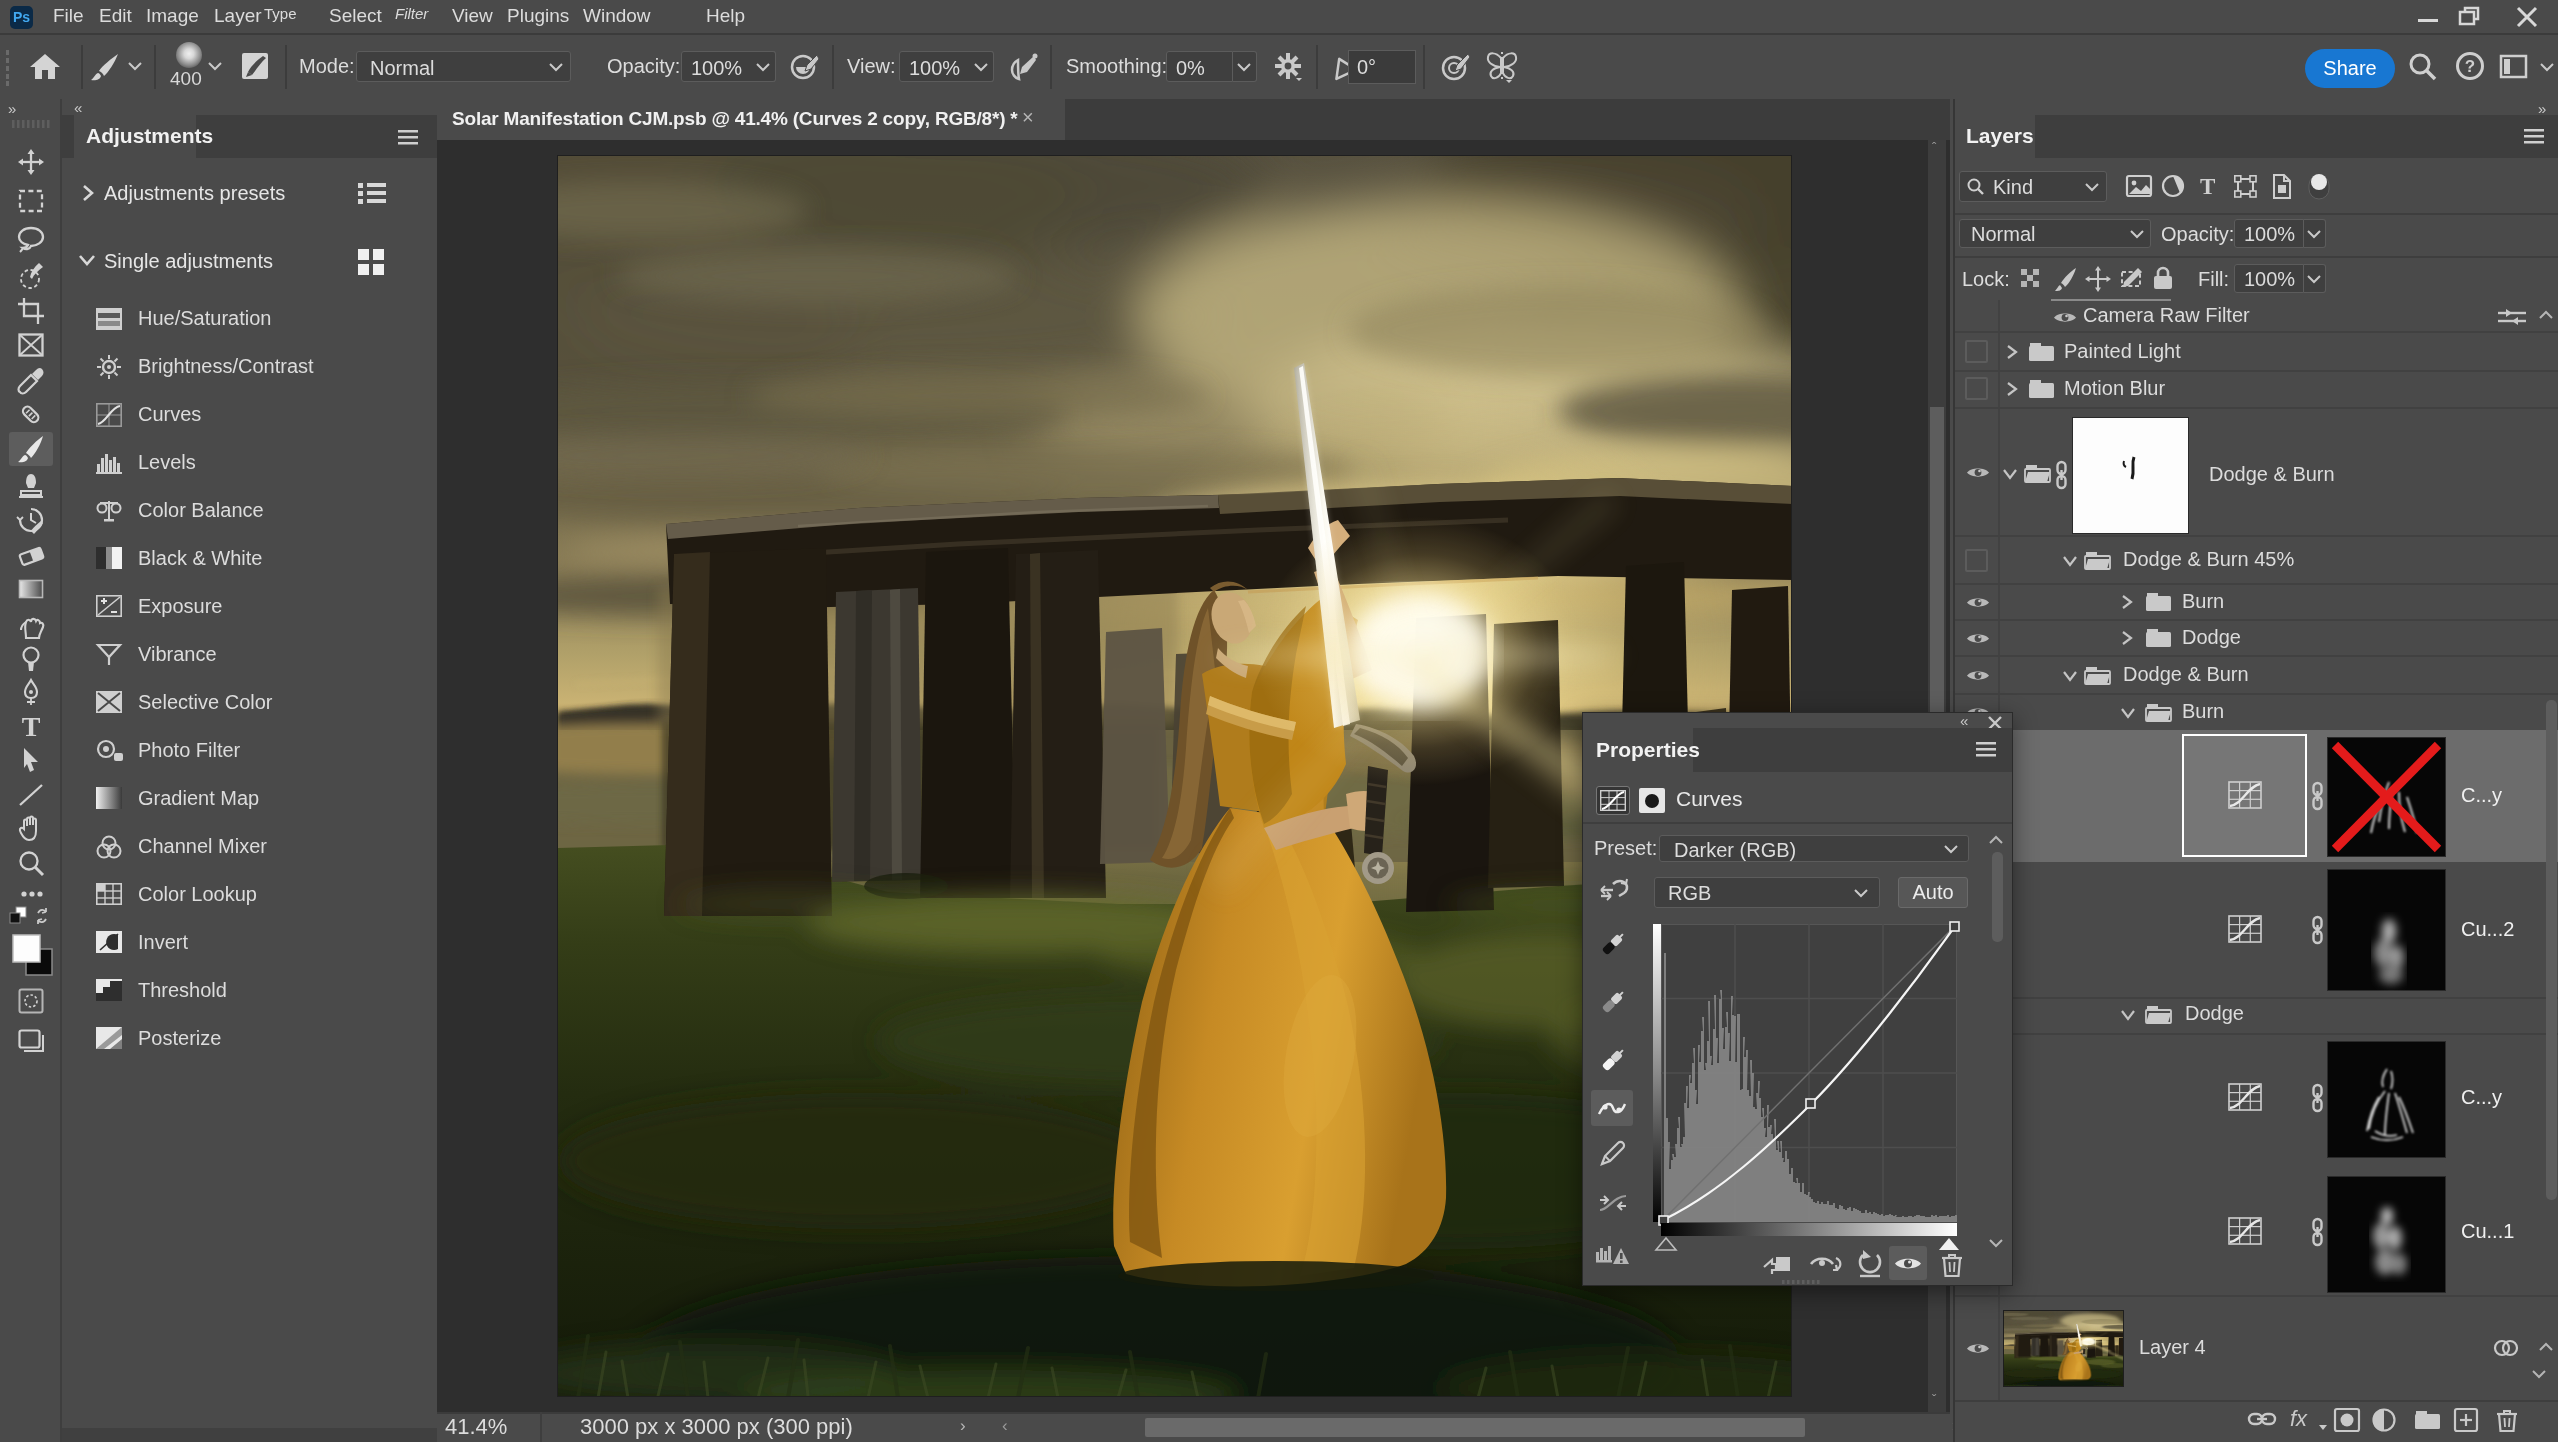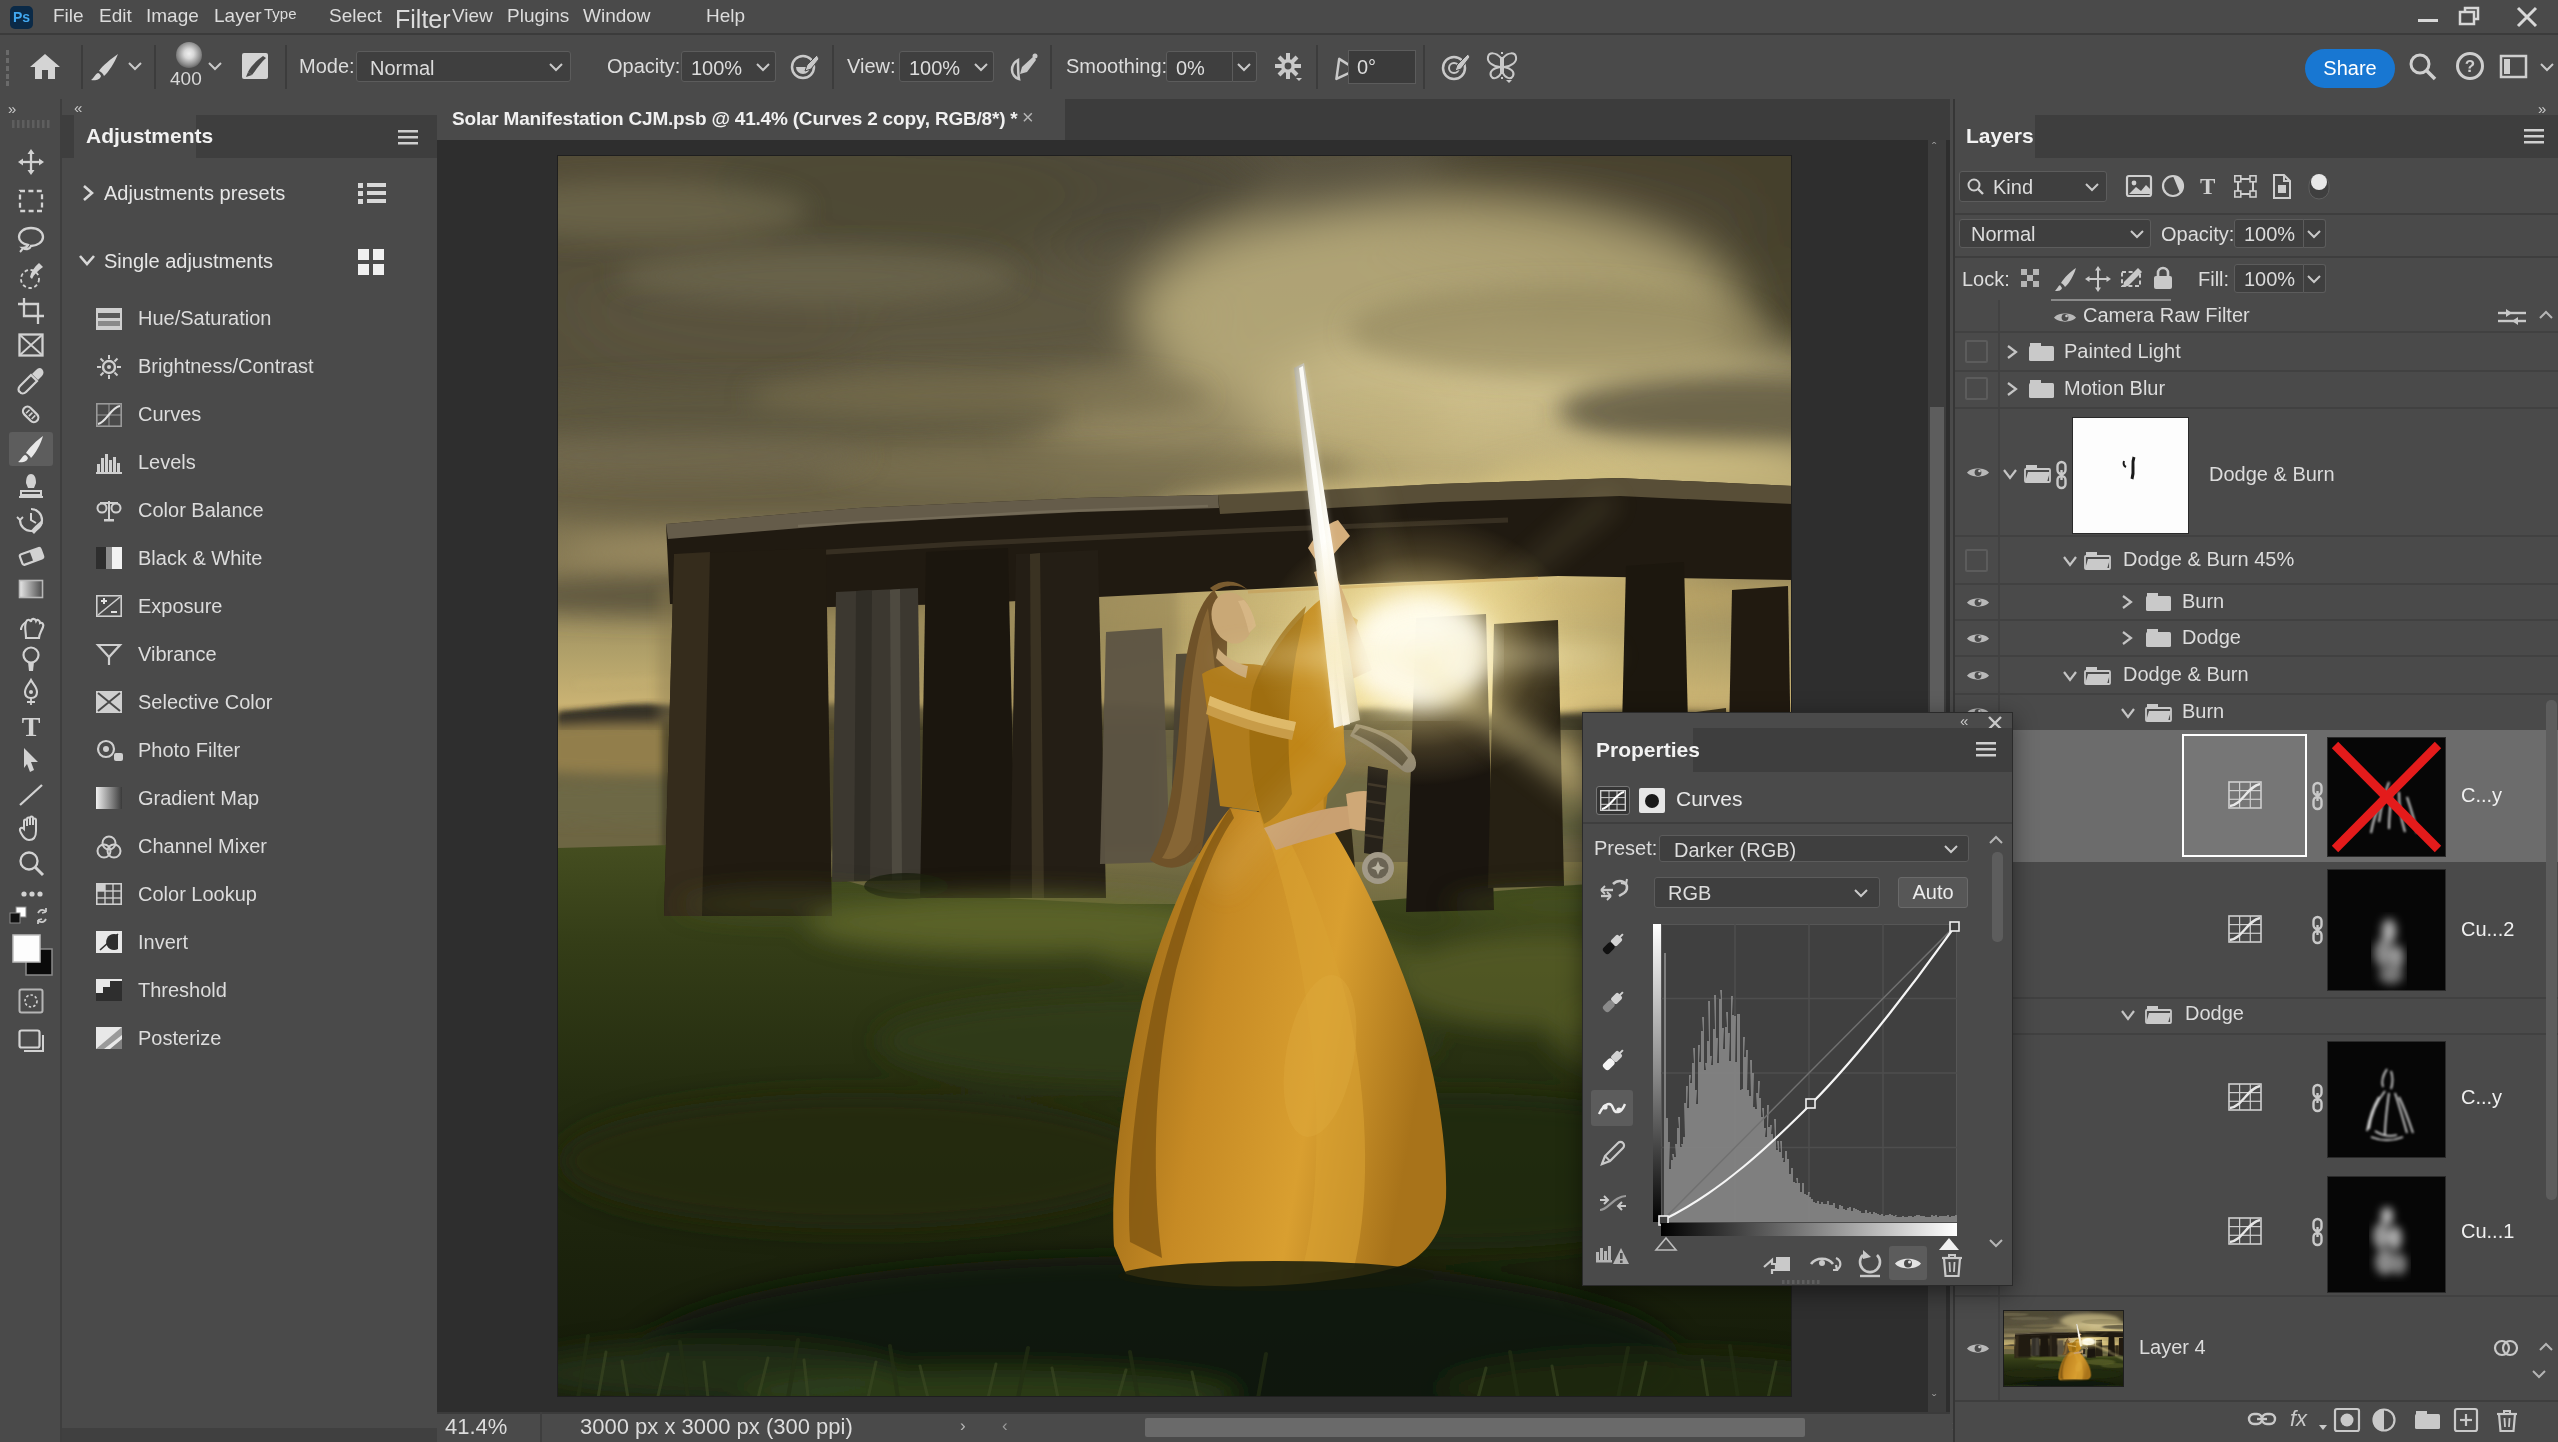--- a/index.html
+++ b/index.html
@@ -16,21 +16,21 @@
 
 <div class="abs" id="menubar" style="left:0;top:0;width:2558px;height:35px;background:#4a4a4a;border-bottom:2px solid #3b3b3b;"></div>
 <div class="abs" style="left:10px;top:6px;width:23px;height:23px;background:#0b2a47;border-radius:5px;color:#41a8f0;font-size:14px;font-weight:bold;text-align:center;line-height:23px;">Ps</div>
 <div id="menuitems">
 <div class="txt" style="left:53px;top:5px;font-size:19px;">File</div>
 <div class="txt" style="left:99px;top:5px;font-size:19px;">Edit</div>
 <div class="txt" style="left:146px;top:5px;font-size:19px;">Image</div>
 <div class="txt" style="left:214px;top:5px;font-size:19px;">Layer</div>
 <div class="txt" style="left:264px;top:5px;font-size:15px;">Type</div>
 <div class="txt" style="left:329px;top:5px;font-size:19px;">Select</div>
-<div class="txt" style="left:395px;top:5px;font-size:25px;">Filter</div>
+<div class="txt" style="left:395px;top:5px;font-size:15px;font-style:italic;">Filter</div>
 <div class="txt" style="left:452px;top:5px;font-size:19px;">View</div>
 <div class="txt" style="left:507px;top:5px;font-size:19px;">Plugins</div>
 <div class="txt" style="left:583px;top:5px;font-size:19px;">Window</div>
 <div class="txt" style="left:666px;top:5px;font-size:19px;margin-left:40px;">Help</div>
 </div>
 
 <div class="abs" style="left:2414px;top:8px;width:30px;height:16px;">
     <svg width="30" height="16">
       <rect x="4" y="11" width="20" height="3" fill="#d8d8d8"></rect>
     </svg>

